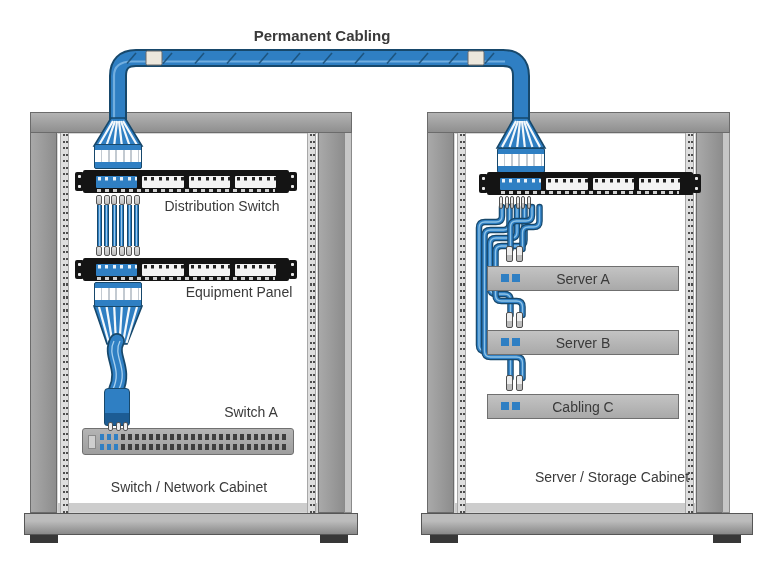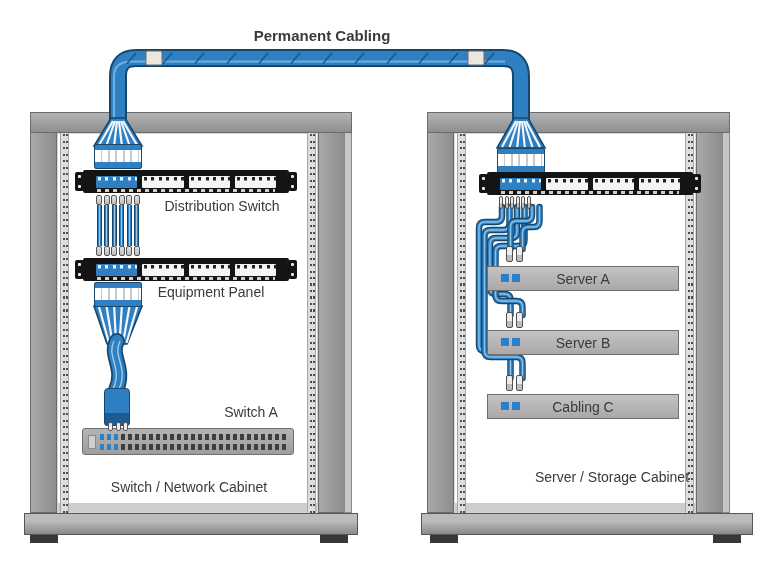--- a/index.html
+++ b/index.html
@@ -304,17 +304,17 @@
     <div class="jack"></div>
       <div class="jack"></div>
   </div>
   <div class="abs jackpair" style="left:506px;top:375px;">
     <div class="jack"></div>
       <div class="jack"></div>
   </div>
 
   <div class="abs lbl big" style="left:242px;top:27px;width:160px;font-weight:bold;">Permanent Cabling</div>
   <div class="abs lbl" style="left:152px;top:198px;width:140px;">Distribution Switch</div>
-  <div class="abs lbl" style="left:141px;top:284px;width:140px;">Equipment Panel</div>
+  <div class="abs lbl" style="left:169px;top:284px;width:140px;">Equipment Panel</div>
   <div class="abs lbl" style="left:191px;top:404px;width:120px;text-align:center;">Switch A</div>
   <div class="abs lbl" style="left:89px;top:479px;width:200px;">Switch / Network Cabinet</div>
   <div class="abs lbl" style="left:512px;top:469px;width:200px;">Server / Storage Cabinet</div>
 </div>
 
 </body></html>

